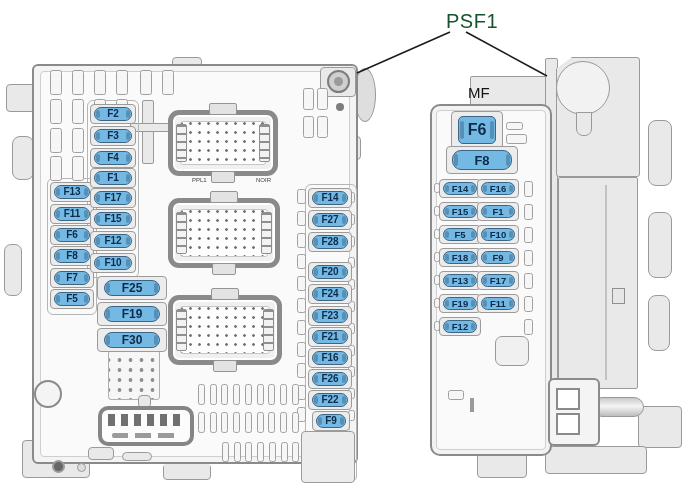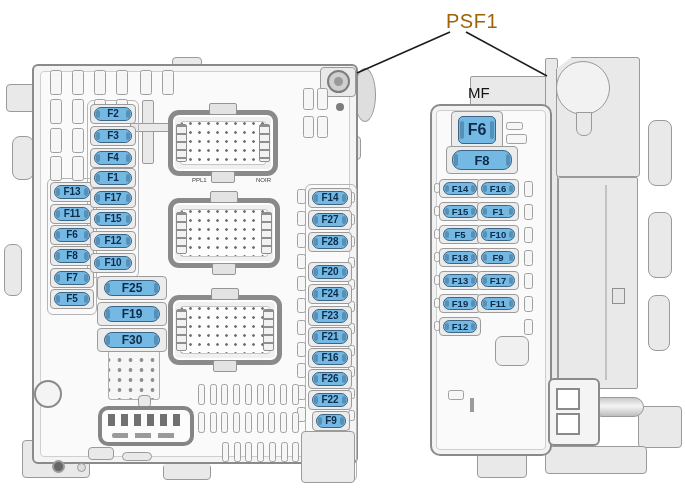--- a/index.html
+++ b/index.html
@@ -28,21 +28,21 @@
         width:22px;height:10px;background:#e3e3e3;border:1.5px solid #949494;border-radius:2px;}
   .connector-inner{position:absolute;left:7px;right:7px;top:6px;bottom:6px;background:#fdfdfd;
         border:1px solid #c6c6c6;border-radius:3px;
         background-image:radial-gradient(circle,#767676 1.1px,transparent 1.6px);
         background-size:9px 9px;background-position:14px 6px;}
   .pin-bar{position:absolute;top:9px;bottom:9px;width:9px;border:1px solid #8e8e8e;border-radius:2px;
         background:repeating-linear-gradient(180deg,#8e8e8e 0 2px,#f2f2f2 2px 8px);}
   .dotgrid{border:1px solid #b0b0b0;border-radius:3px;z-index:3;background:#f6f6f6;
         background-image:radial-gradient(circle,#8f8f8f 1.6px,transparent 2.2px);
         background-size:11px 10px;background-position:5px 4px;}
-  .label-big{color:#a16207;font-size:20px;z-index:7;letter-spacing:0.5px;}
+  .label-big{color:#14532d;font-size:20px;z-index:7;letter-spacing:0.5px;}
   .label-mid{color:#141414;font-size:15px;z-index:7;}
   .label-tiny{color:#3c3c3c;font-size:6px;z-index:6;}
   .circle{border-radius:50%;}
 </style>
 </head>
 <body>
 
 <div class="canvas">
 
   <div class="abs attach" style="left:6px;top:84px;width:30px;height:28px;"></div>

